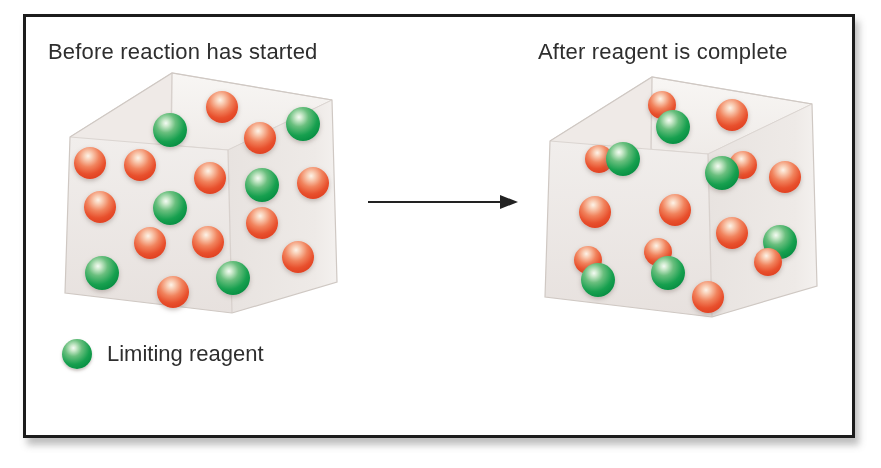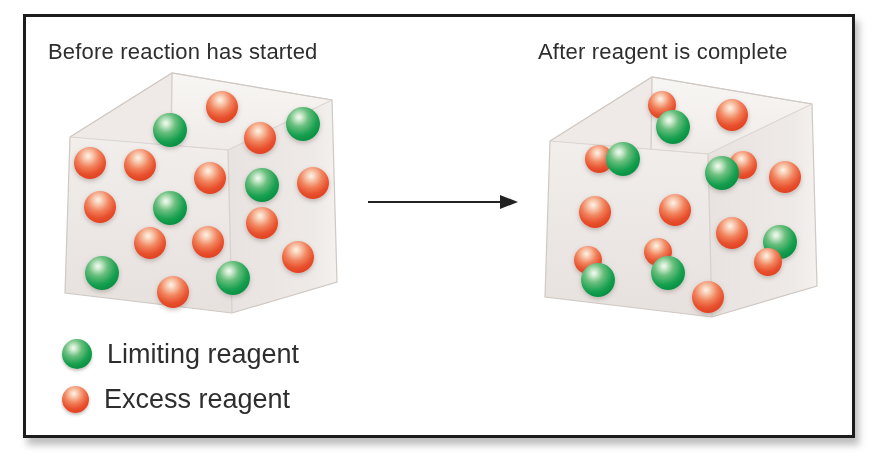--- a/index.html
+++ b/index.html
@@ -20,21 +20,21 @@
           #f4fbf4 0%, #cdeacd 10%, #6abf7e 30%, #17a04f 58%, #048b40 82%, #027f39 100%);}
   .sphere.red{background:radial-gradient(circle at 44% 28%,
           #fdf3e8 0%, #f9cdb4 14%, #f1835d 38%, #e8502d 62%, #de3d1e 84%, #d83a1c 100%);}
   .legend{position:absolute;left:36px;top:322px;}
   .legend-row{display:flex;align-items:center;gap:15px;height:30px;margin-bottom:15px;}
   .legend-swatch{border-radius:50%;flex:0 0 auto;box-shadow:0 2px 3px rgba(145,132,126,0.5);}
   .legend-swatch.green{width:30px;height:30px;background:radial-gradient(circle at 38% 30%,
           #f4fbf4 0%, #cdeacd 10%, #6abf7e 30%, #17a04f 58%, #048b40 82%, #027f39 100%);}
   .legend-swatch.red{width:27px;height:27px;background:radial-gradient(circle at 44% 28%,
           #fdf3e8 0%, #f9cdb4 14%, #f1835d 38%, #e8502d 62%, #de3d1e 84%, #d83a1c 100%);}
-  .legend-label{font-size:27px;color:#2e2e2e;white-space:nowrap;}
+  .legend-label{font-size:22px;color:#2e2e2e;white-space:nowrap;}
 </style>
 </head>
 <body>
 
 <div class="stage">
   <div class="frame">
     <div class="frame-inner">
 
       <svg class="diagram-svg" viewBox="0 0 826 418" aria-hidden="true">
         <defs>
@@ -128,21 +128,17 @@
           <div class="sphere red" style="height: 32px; width: 32px; left: 633px; top: 177px;"></div>
           <div class="sphere red" style="height: 32px; width: 32px; left: 690px; top: 200px;"></div>
           <div class="sphere red" style="height: 32px; width: 32px; left: 666px; top: 264px;"></div>
         </div>
 
       <div class="legend">
         <div class="legend-row">
           <span class="legend-swatch green"></span>
           <span class="legend-label">Limiting reagent</span>
         </div>
-        <div class="legend-row">
-          <span class="legend-swatch red"></span>
-          <span class="legend-label">Excess reagent</span>
-        </div>
       </div>
 
     </div>
   </div>
 </div>
 
 </body></html>

